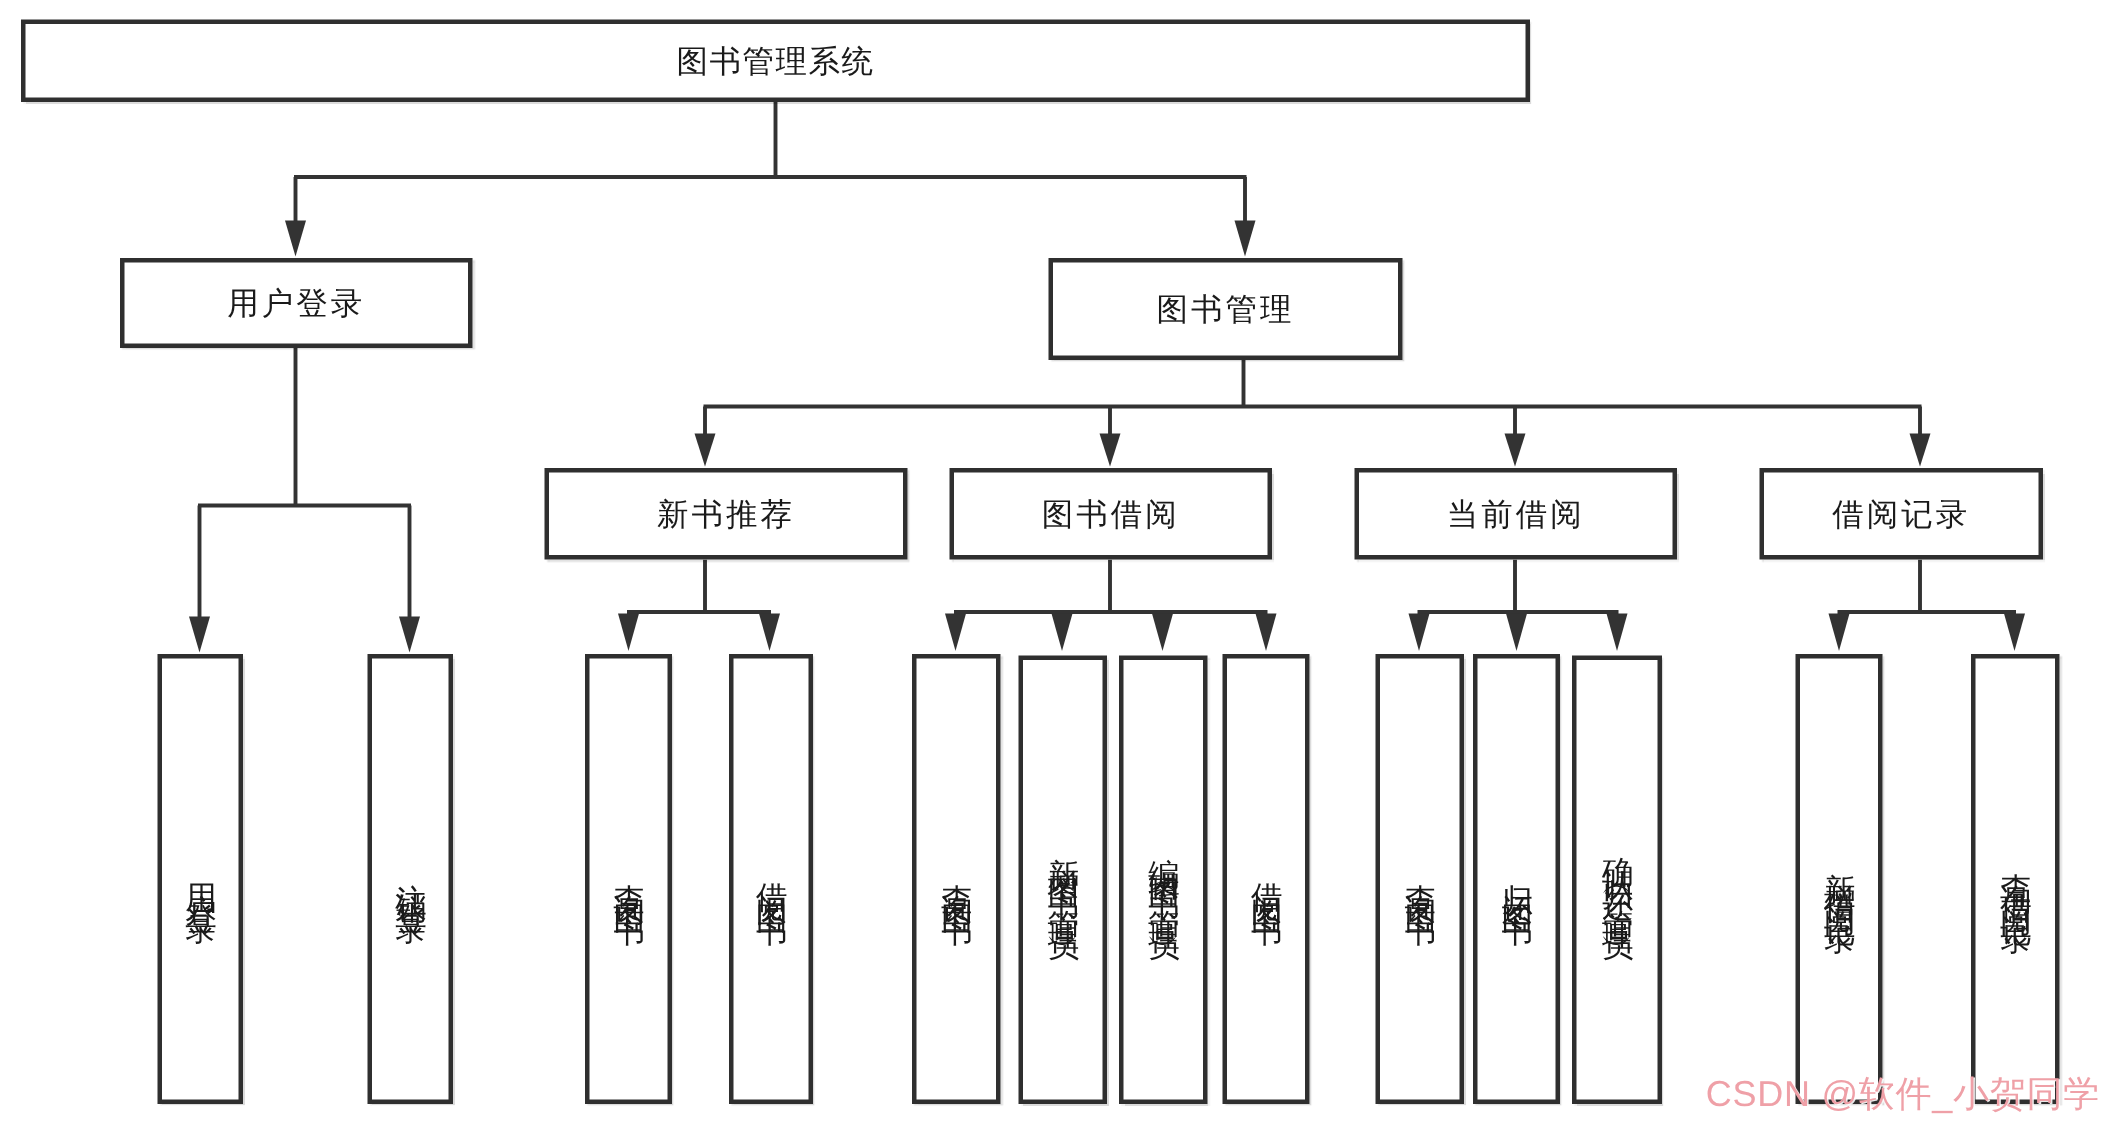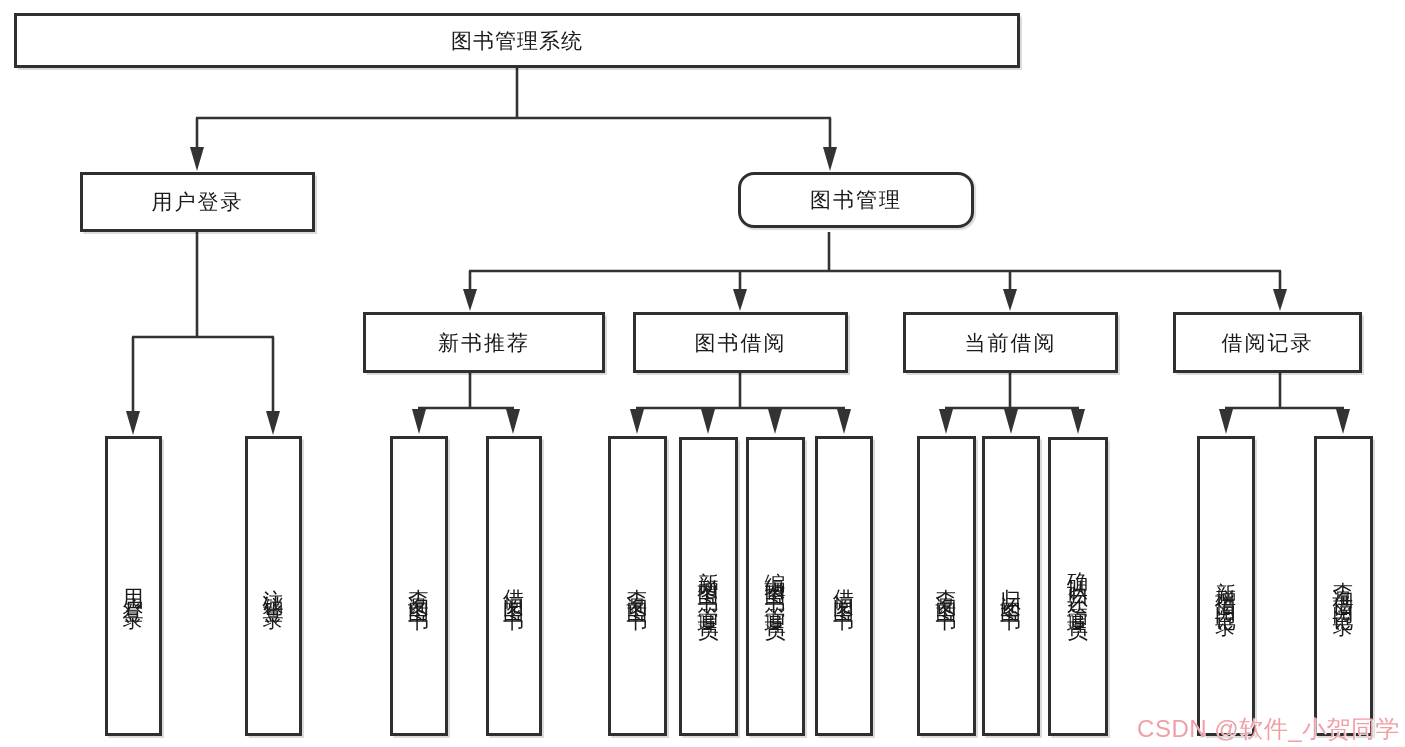--- a/index.html
+++ b/index.html
@@ -99,21 +99,21 @@
     <polygon points="1336,409 1350,409 1343,434"></polygon>
   </svg>
 
   <div class="node root" style="left:14px;top:13px;width:1006px;height:55px;">
     <span class="h-label">图书管理系统</span>
   </div>
 
   <div class="node" style="left:80px;top:172px;width:235px;height:60px;">
     <span class="h-label">用户登录</span>
   </div>
-  <div class="node" style="left:738px;top:172px;width:236px;height:56px;border-radius:16px;">
+  <div class="node" style="left:699px;top:172px;width:236px;height:68px;">
     <span class="h-label">图书管理</span>
   </div>
 
   <div class="node" style="left:363px;top:312px;width:242px;height:61px;">
     <span class="h-label">新书推荐</span>
   </div>
   <div class="node" style="left:903px;top:312px;width:215px;height:61px;">
     <span class="h-label">当前借阅</span>
   </div>
   <div class="node" style="left:633px;top:312px;width:215px;height:61px;">

